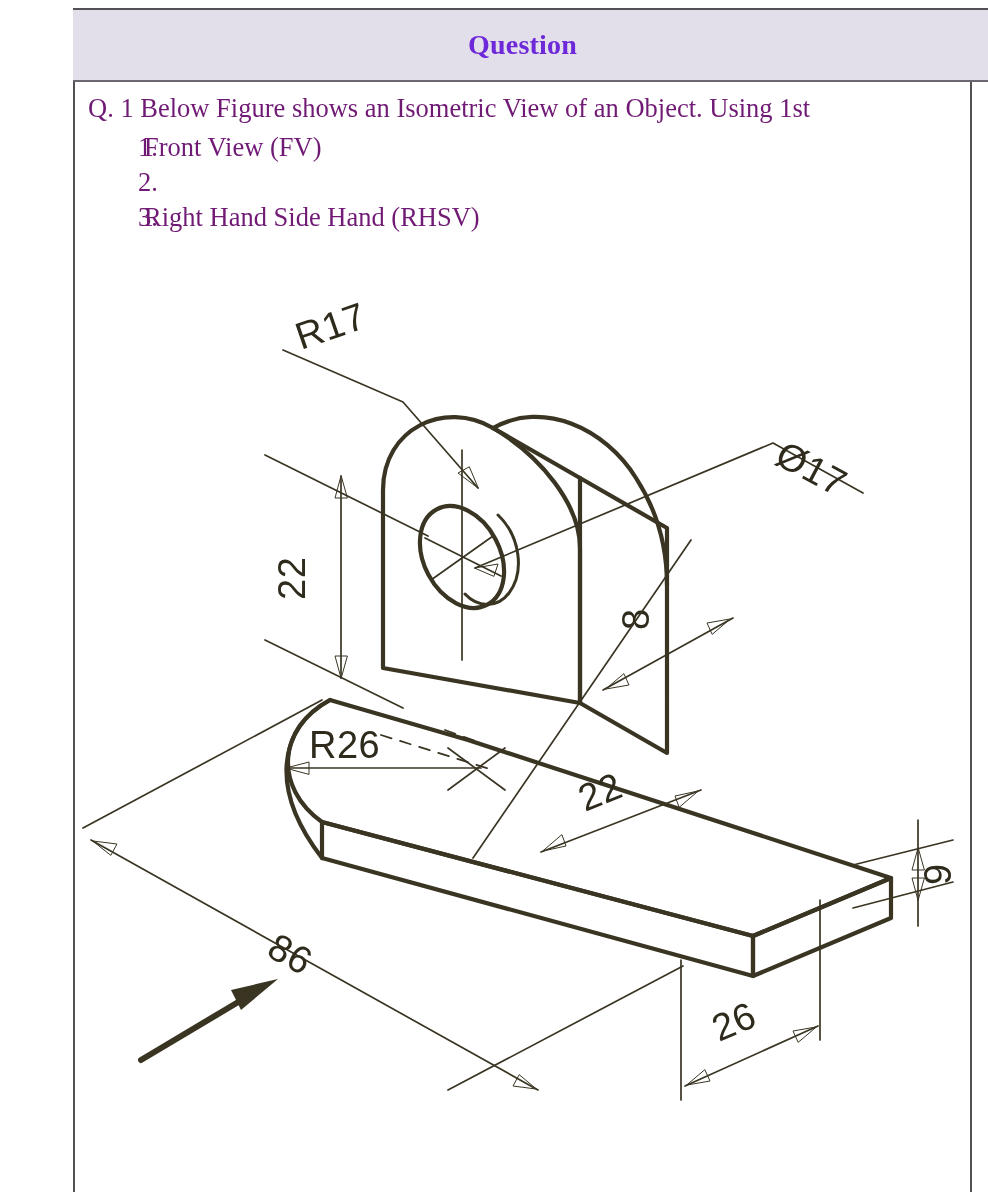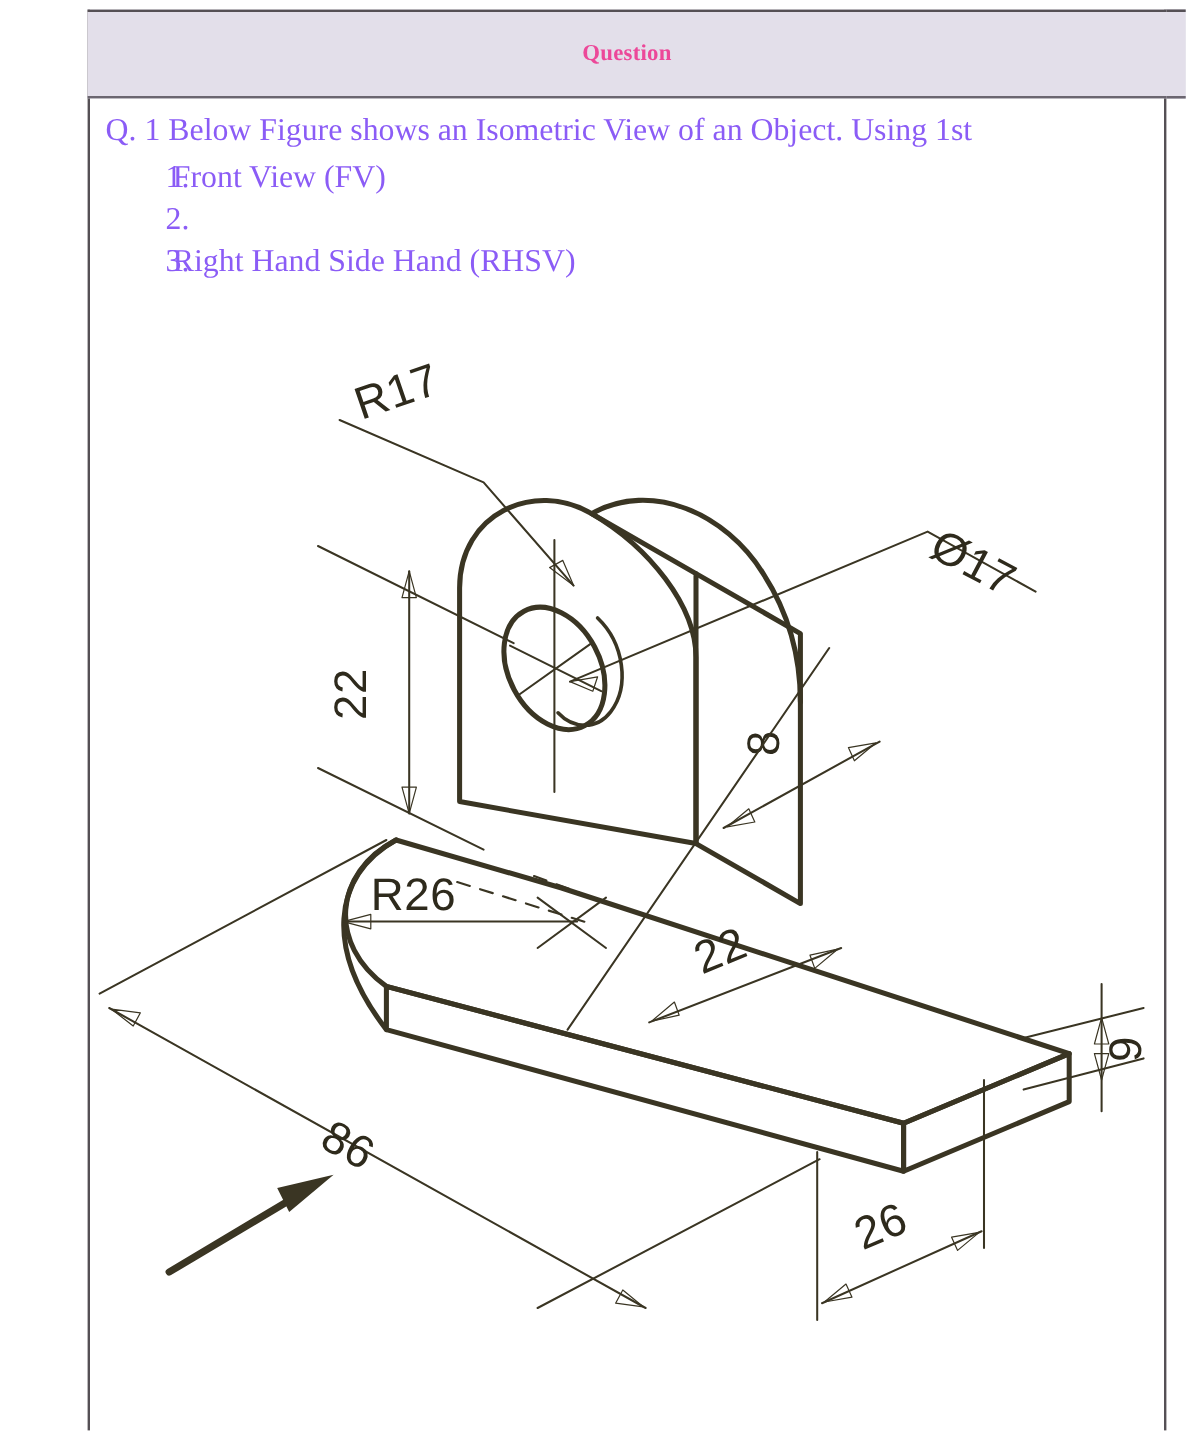--- a/index.html
+++ b/index.html
@@ -43,23 +43,23 @@
   }
   .header-title {
     position: absolute;
     left: 73px;
     top: 8px;
     width: 899px;
     height: 74px;
     display: flex;
     align-items: center;
     justify-content: center;
-    font-size: 19px;
+    font-size: 28px;
     font-weight: bold;
-    color: #ec4899;
+    color: #6d28d9;
     letter-spacing: 0.2px;
   }
   
   .header-stub {
     position: absolute;
     left: 972px;
     top: 8px;
     width: 16px;
     height: 74px;
     background: #e3dfea;
@@ -67,21 +67,21 @@
     border-bottom: 2px solid #6b6670;
     box-sizing: border-box;
   }
 
   
   .qbody {
     position: absolute;
     left: 88px;
     top: 90px;
     width: 880px;
-    color: #8b5cf6;
+    color: #701a75;
   }
   .qline {
     font-size: 26.5px;
     line-height: 36px;
     white-space: nowrap;
   }
   .qline-1 { margin-left: 0px; }
   .qline-2 { margin-left: 58px; }
   .qlist {
     margin: 4px 0 0 0;

